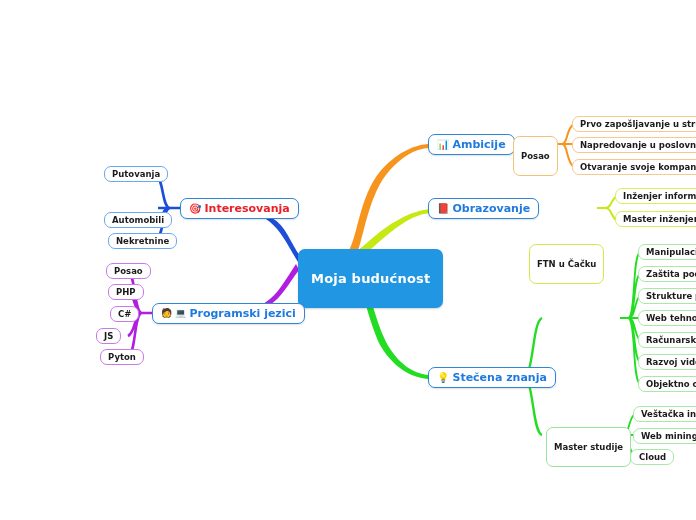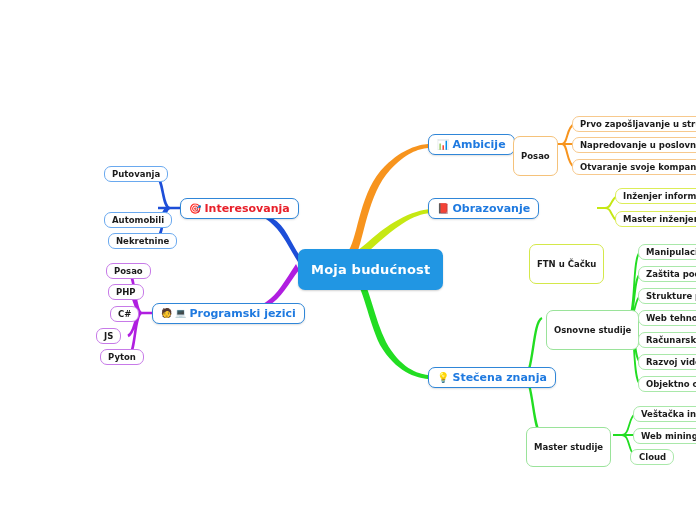--- a/index.html
+++ b/index.html
@@ -21,21 +21,21 @@
     background:#ffffff;
   }
 
   
   .central{
     background:#2196e3;
     color:#ffffff;
     font-size:13px;
     font-weight:bold;
     border-radius:7px;
-    padding:13px 13px;
+    padding:22px 13px;
     letter-spacing:.2px;
     box-shadow:0 1px 2px rgba(0,0,0,.18);
   }
 
   
   .lvl1{
     border:1.6px solid #2f86d8;
     border-radius:7px;
     padding:3px 8px;
     font-size:11px;
@@ -174,23 +174,20 @@
     <span>Inženjer informacio</span>
   </div>
   <div class="node leaf lime" style="left:615px;top:211px;">
     <span>Master inženjer info</span>
   </div>
 
   <div class="node lvl1" style="left:428px;top:367px;">
     <span class="ico">💡</span>
     <span>Stečena znanja</span>
   </div>
-  <div class="node lvl2 green" style="left:546px;top:310px;">
-    <span>Osnovne studije</span>
-  </div>
   <div class="node leaf green" style="left:638px;top:244px;">
     <span>Manipulacija</span>
   </div>
   <div class="node leaf green" style="left:638px;top:266px;">
     <span>Zaštita podat</span>
   </div>
   <div class="node leaf green" style="left:638px;top:288px;">
     <span>Strukture po</span>
   </div>
   <div class="node leaf green" style="left:638px;top:310px;">
@@ -199,21 +196,21 @@
   <div class="node leaf green" style="left:638px;top:332px;">
     <span>Računarske m</span>
   </div>
   <div class="node leaf green" style="left:638px;top:354px;">
     <span>Razvoj video</span>
   </div>
   <div class="node leaf green" style="left:638px;top:376px;">
     <span>Objektno orij</span>
   </div>
 
-  <div class="node lvl2 green" style="left:526px;top:427px;">
+  <div class="node lvl2 green" style="left:546px;top:427px;">
     <span>Master studije</span>
   </div>
   <div class="node leaf green" style="left:633px;top:406px;">
     <span>Veštačka inteli</span>
   </div>
   <div class="node leaf green" style="left:633px;top:428px;">
     <span>Web mining</span>
   </div>
   <div class="node leaf green" style="left:630px;top:449px;padding-left:8px;">
     <span>Cloud</span>

